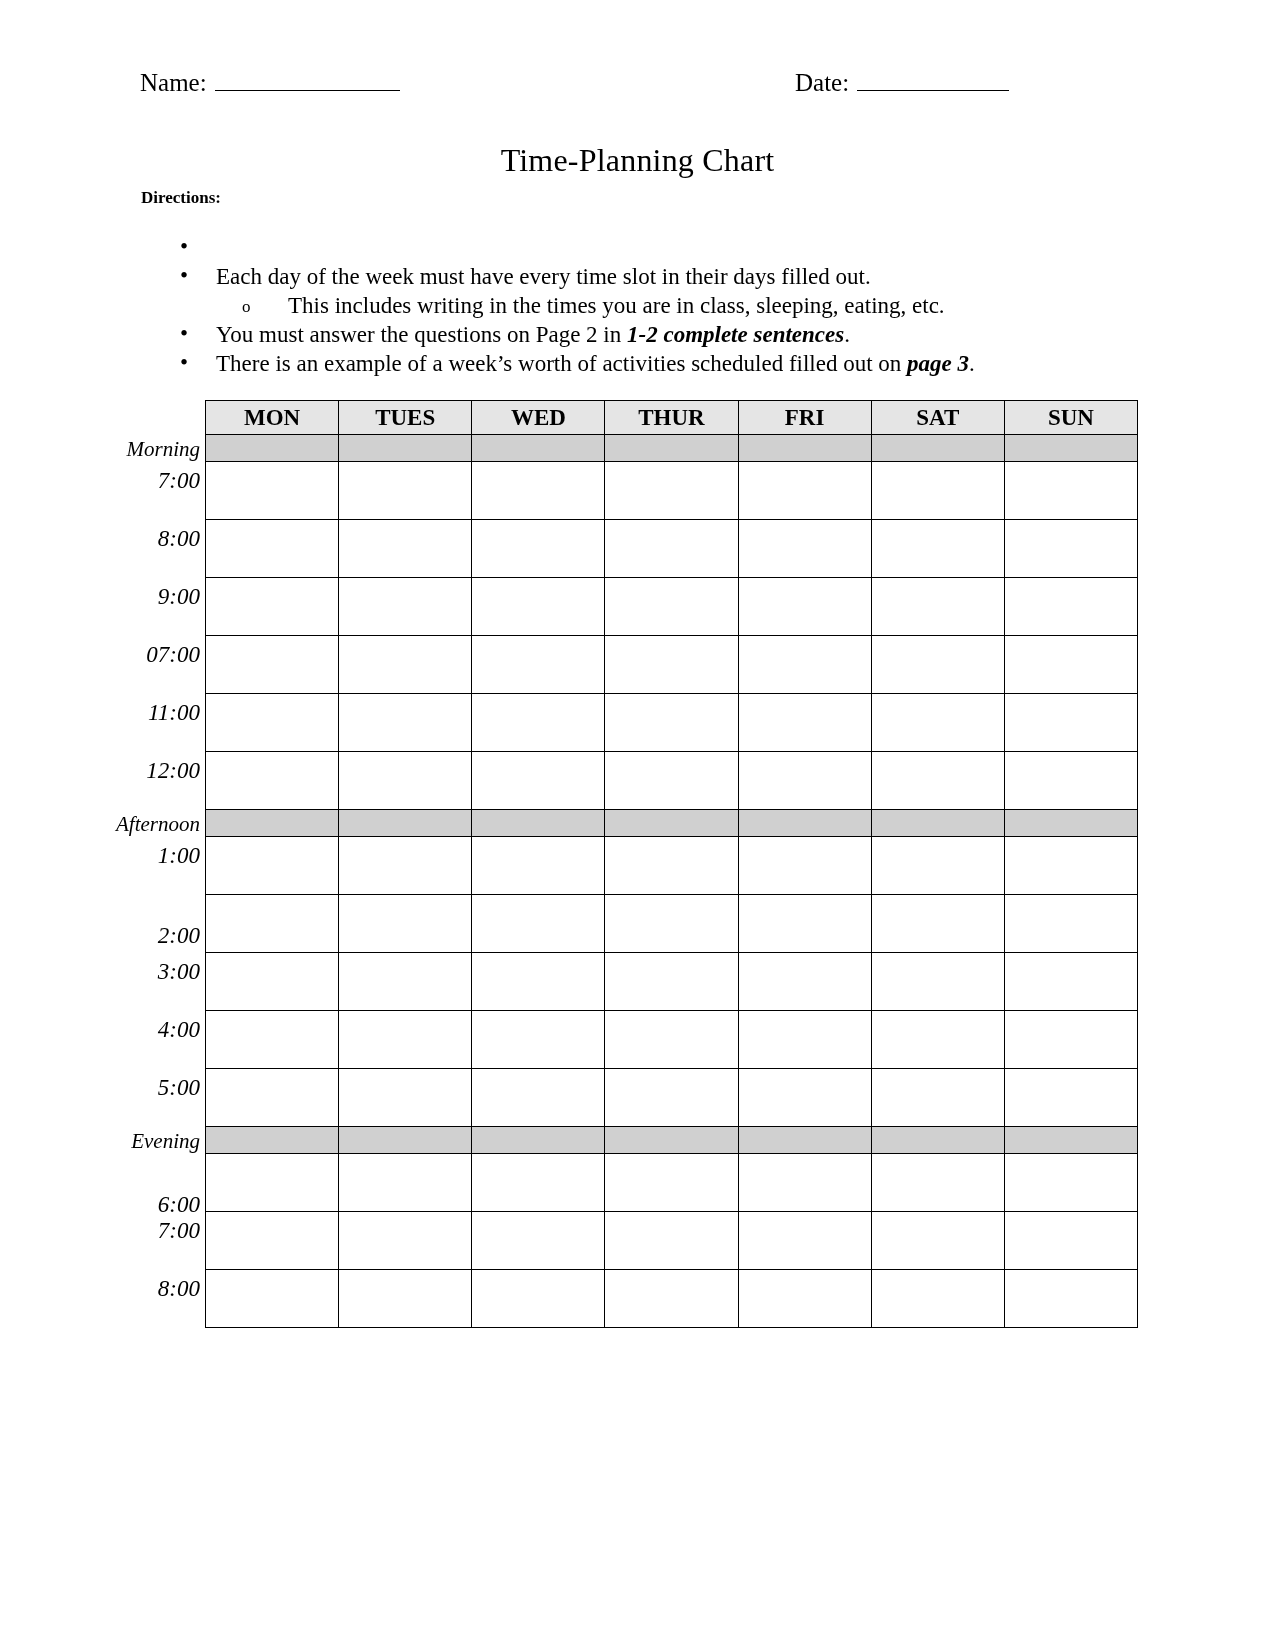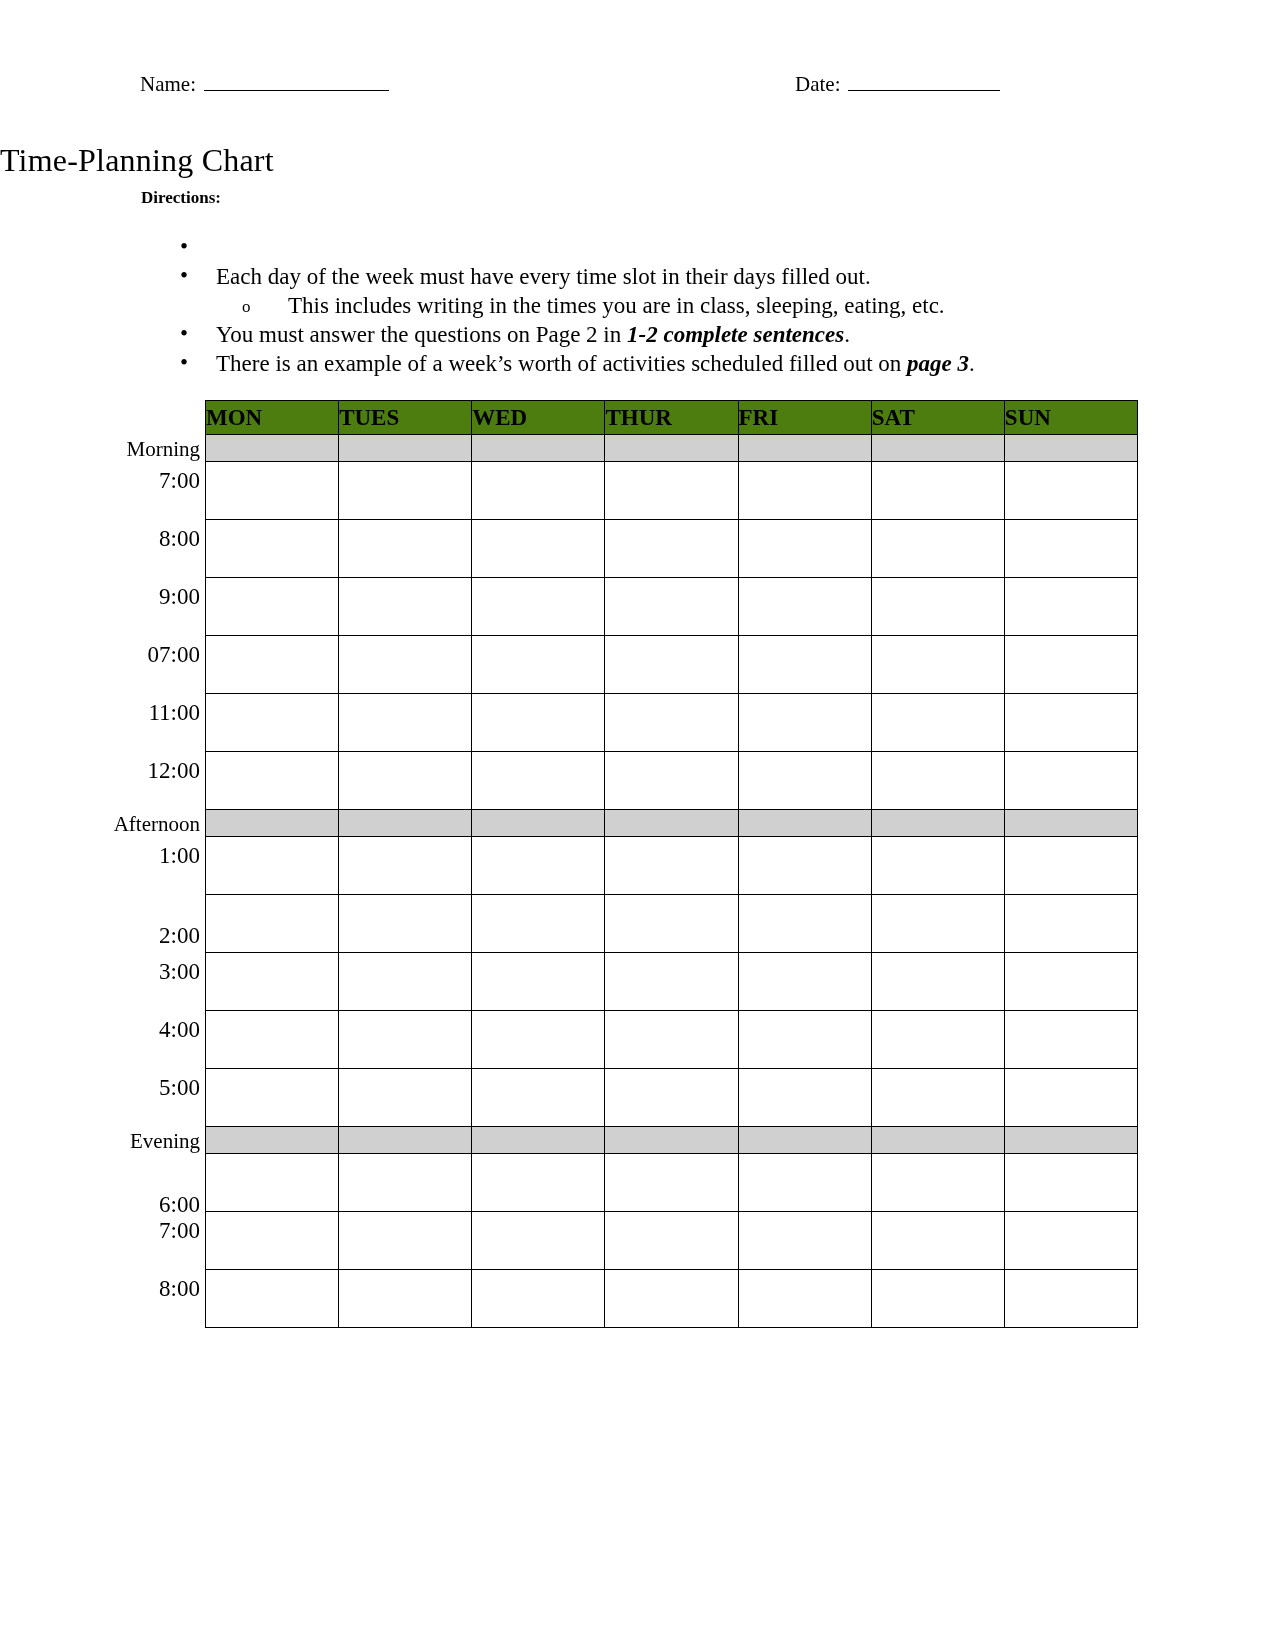--- a/index.html
+++ b/index.html
@@ -20,21 +20,21 @@
   
   .name-date-row {
     position: absolute;
     left: 140px;
     top: 68px;
     width: 1000px;
     height: 34px;
   }
   .nd-group {
     position: absolute;
-    font-size: 21px;
+    font-size: 25px;
     line-height: 30px;
     white-space: nowrap;
     text-align: center;
   }
   .nd-group.name { left: 0px; top: 0px; }
   .nd-group.date { left: 655px; top: 0px; }
   .nd-label { display: inline-block; vertical-align: baseline; }
   .nd-blank {
     display: inline-block;
     vertical-align: baseline;
@@ -44,20 +44,21 @@
   }
   .nd-blank.long  { width: 185px; }
   .nd-blank.short { width: 152px; }
 
   
   .doc-title {
     position: absolute;
     left: 0;
     right: 0;
     top: 140px;
+    text-align: center;
     font-size: 32px;
     line-height: 40px;
     font-weight: normal;
     letter-spacing: 0.2px;
   }
 
   
   .directions-heading {
     position: absolute;
     left: 141px;
@@ -111,23 +112,23 @@
   }
   table.planner td, table.planner th {
     border: 1.5px solid #000000;
     padding: 0;
     margin: 0;
   }
   table.planner th.day-head {
     height: 33px;
     font-size: 23px;
     font-weight: bold;
-    text-align: left;
+    text-align: center;
     vertical-align: middle;
-    background: #4d7c0f;
+    background: #e5e5e5;
     font-family: "Liberation Serif", "DejaVu Serif", serif;
   }
   table.planner tr.section-row td {
     height: 26px;
     background: #d0d0d0;
   }
   table.planner tr.slot-row td {
     height: 57px;
     background: #ffffff;
   }
@@ -140,20 +141,21 @@
     width: 180px;
   }
   .rl {
     position: absolute;
     right: 0;
     width: 180px;
     text-align: right;
     font-size: 23px;
     line-height: 27px;
     white-space: nowrap;
+    font-style: italic;
   }
   .rl.small { font-size: 21px; }
 </style>
 </head>
 <body>
 
 <div class="name-date-row">
   <div class="nd-group name">
     <span class="nd-label">Name:</span><span class="nd-blank long"></span>
   </div>

